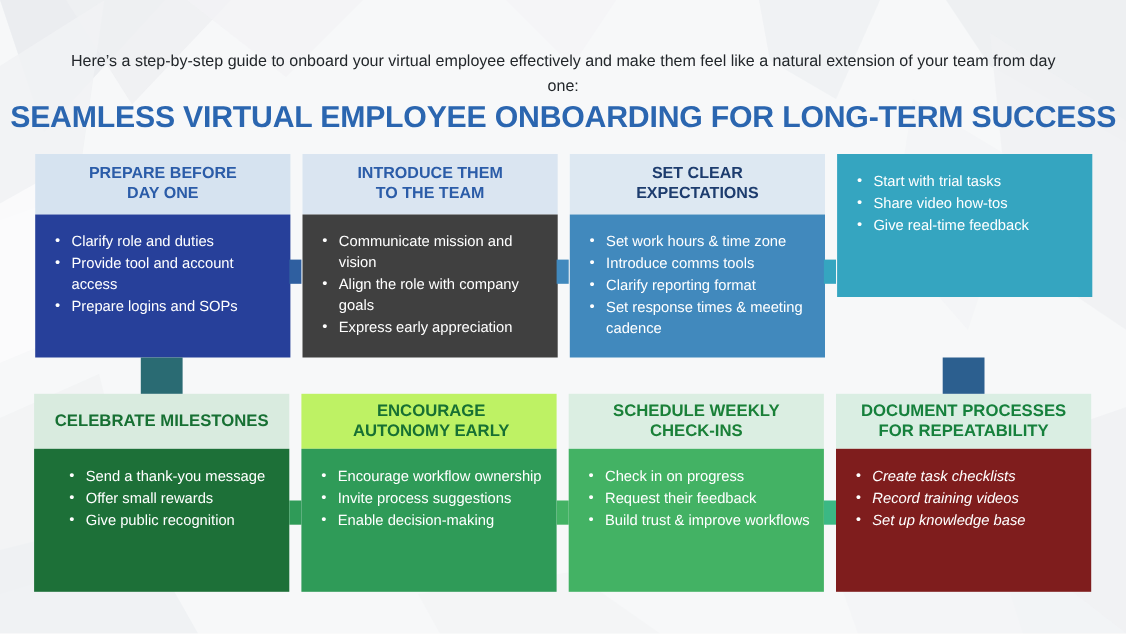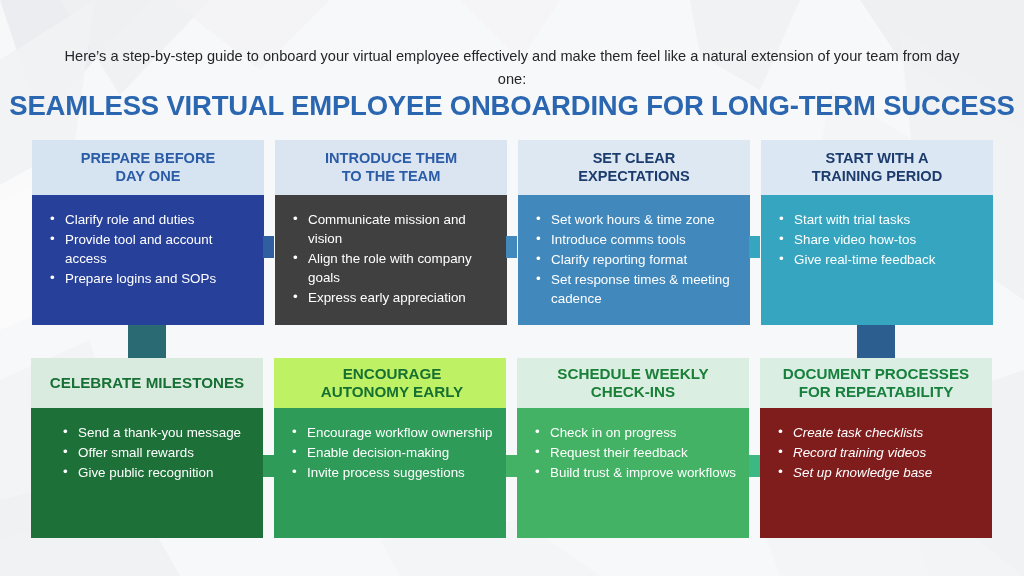--- a/index.html
+++ b/index.html
@@ -196,26 +196,20 @@
         <ul>
           <li>Set work hours &amp; time zone</li>
           <li>Introduce comms tools</li>
           <li>Clarify reporting format</li>
           <li>Set response times &amp; meeting cadence</li>
         </ul>
       </div>
     </div>
 
     <div class="card">
-      <div class="card-head" style="background: rgb(219, 231, 242); color: rgb(29, 60, 110);">
-        <span>
-          <span>START WITH A</span><br>
-          <span>TRAINING PERIOD</span>
-        </span>
-      </div>
       <div class="card-body" style="background: rgb(53, 165, 192);">
         <ul>
           <li>Start with trial tasks</li>
           <li>Share video how-tos</li>
           <li>Give real-time feedback</li>
         </ul>
       </div>
     </div>
 
   </div>
@@ -238,22 +232,22 @@
     <div class="card">
       <div class="card-head" style="background: #bef264; color: rgb(23, 112, 51); padding-left: 12px;">
         <span>
           <span>ENCOURAGE</span><br>
           <span>AUTONOMY EARLY</span>
         </span>
       </div>
       <div class="card-body" style="background: rgb(47, 155, 88);">
         <ul>
           <li>Encourage workflow ownership</li>
+          <li>Invite process suggestions</li>
           <li>Enable decision-making</li>
-          <li>Invite process suggestions</li>
         </ul>
       </div>
     </div>
 
     <div class="card">
       <div class="card-head" style="background: rgb(219, 238, 226); color: rgb(26, 128, 56);">
         <span>
           <span>SCHEDULE WEEKLY</span><br>
           <span>CHECK-INS</span>
         </span>

